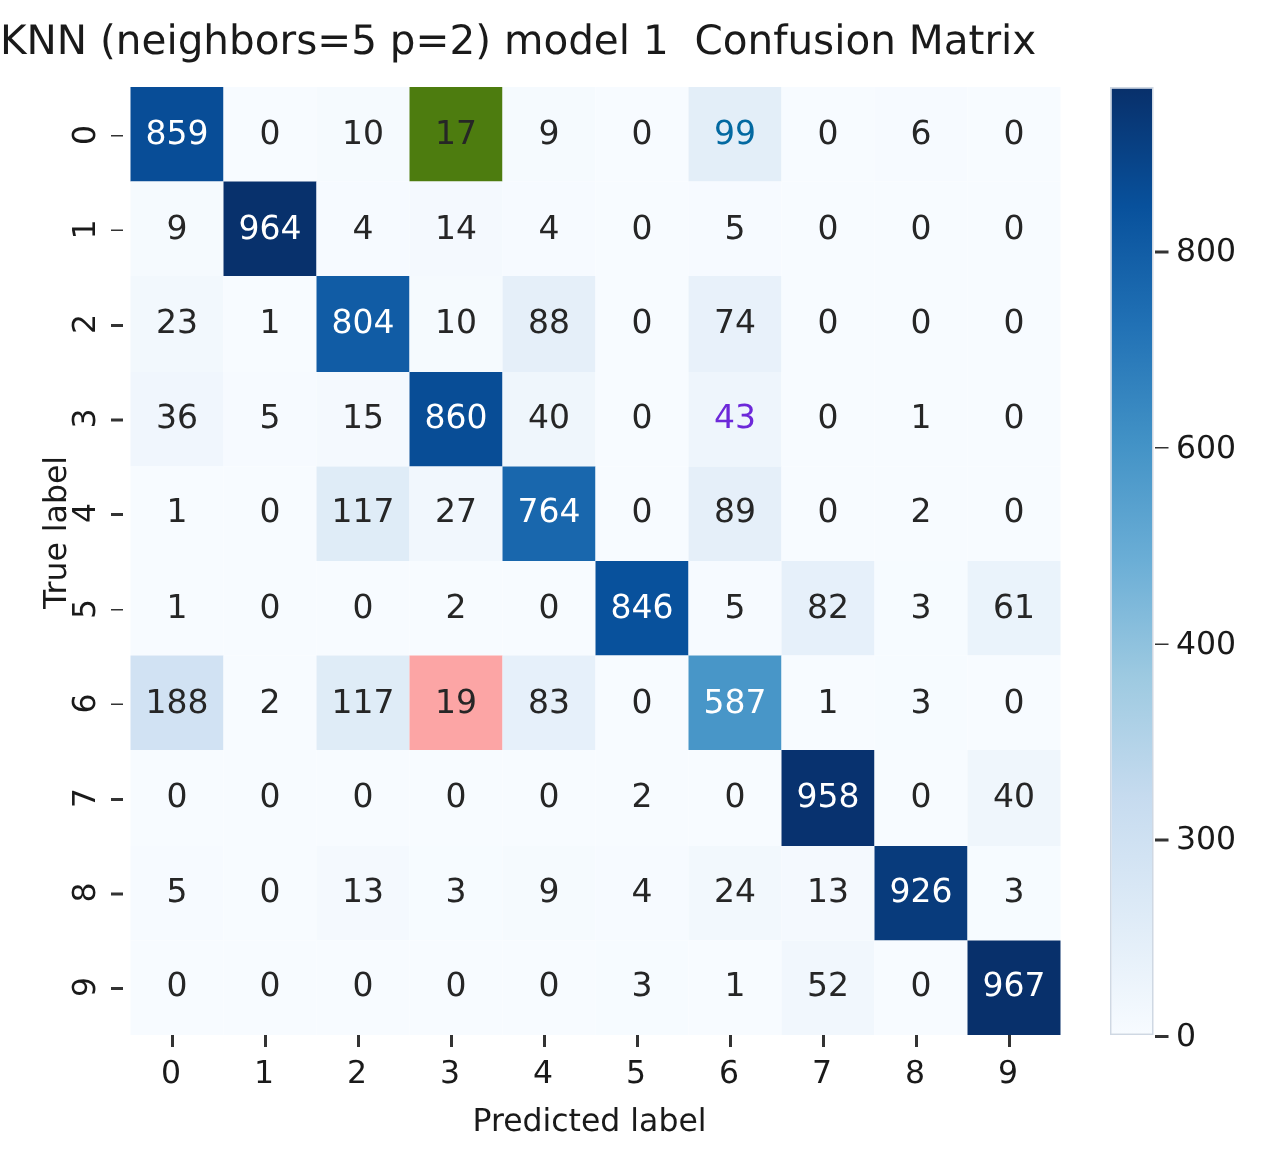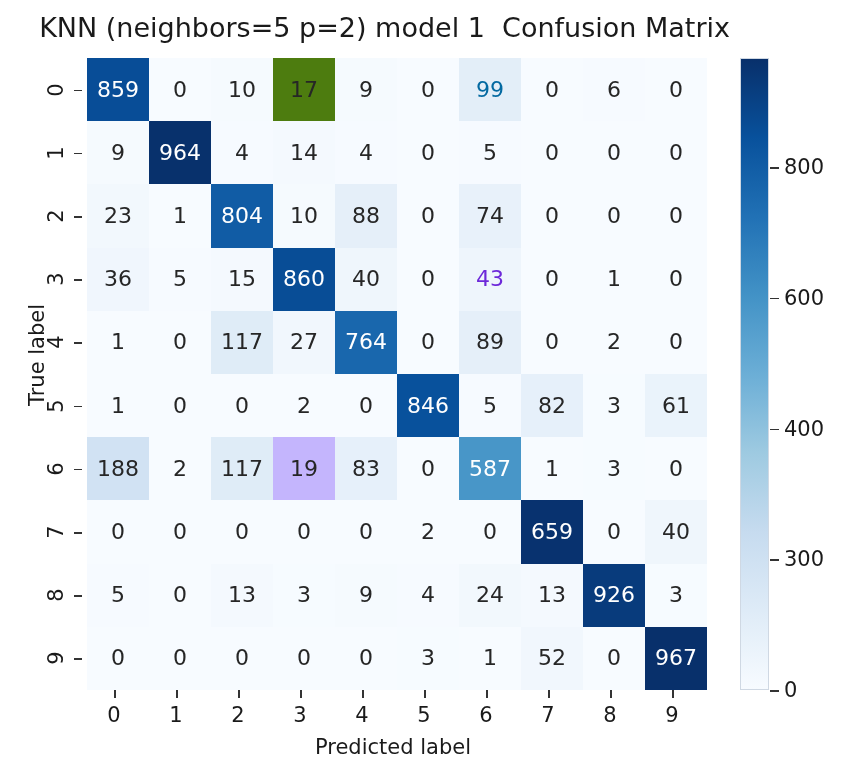--- a/index.html
+++ b/index.html
@@ -22,21 +22,21 @@
     width: 841px;
     height: 771px;
   }
 
   
   #chart-title {
     position: absolute;
     left: 0;
     top: 12px;
     width: 730px;
-    text-align: right;
+    text-align: left;
     font-size: 27px;
     line-height: 32px;
     color: #1a1a1a;
     white-space: pre;
   }
 
   
   #matrix-area {
     position: absolute;
     left: 83px;
@@ -361,21 +361,21 @@
         </div>
         <div class="cell" style="background: rgb(209, 226, 243);">
           <span class="cell-value" style="color: rgb(38, 38, 38);">188</span>
         </div>
         <div class="cell" style="background: rgb(247, 251, 255);">
           <span class="cell-value" style="color: rgb(38, 38, 38);">2</span>
         </div>
         <div class="cell" style="background: rgb(223, 236, 247);">
           <span class="cell-value" style="color: rgb(38, 38, 38);">117</span>
         </div>
-        <div class="cell" style="background: #c4b5fd;">
+        <div class="cell" style="background: #fca5a5;">
           <span class="cell-value" style="color: rgb(38, 38, 38);">19</span>
         </div>
         <div class="cell" style="background: rgb(230, 240, 250);">
           <span class="cell-value" style="color: rgb(38, 38, 38);">83</span>
         </div>
         <div class="cell" style="background: rgb(247, 251, 255);">
           <span class="cell-value" style="color: rgb(38, 38, 38);">0</span>
         </div>
         <div class="cell" style="background: rgb(72, 150, 200);">
           <span class="cell-value" style="color: rgb(255, 255, 255);">587</span>
@@ -404,21 +404,21 @@
         <div class="cell" style="background: rgb(247, 251, 255);">
           <span class="cell-value" style="color: rgb(38, 38, 38);">0</span>
         </div>
         <div class="cell" style="background: rgb(247, 251, 255);">
           <span class="cell-value" style="color: rgb(38, 38, 38);">2</span>
         </div>
         <div class="cell" style="background: rgb(247, 251, 255);">
           <span class="cell-value" style="color: rgb(38, 38, 38);">0</span>
         </div>
         <div class="cell" style="background: rgb(8, 50, 111);">
-          <span class="cell-value" style="color: rgb(255, 255, 255);">659</span>
+          <span class="cell-value" style="color: rgb(255, 255, 255);">958</span>
         </div>
         <div class="cell" style="background: rgb(247, 251, 255);">
           <span class="cell-value" style="color: rgb(38, 38, 38);">0</span>
         </div>
         <div class="cell" style="background: rgb(239, 246, 252);">
           <span class="cell-value" style="color: rgb(38, 38, 38);">40</span>
         </div>
         <div class="cell" style="background: rgb(246, 250, 255);">
           <span class="cell-value" style="color: rgb(38, 38, 38);">5</span>
         </div>

